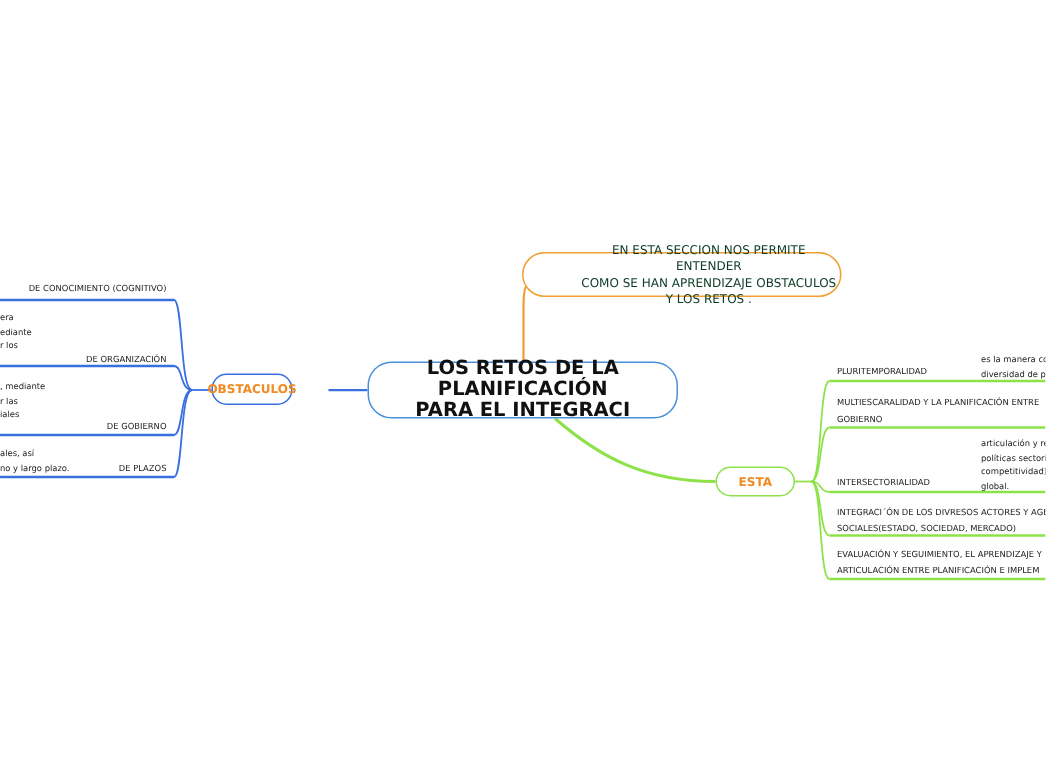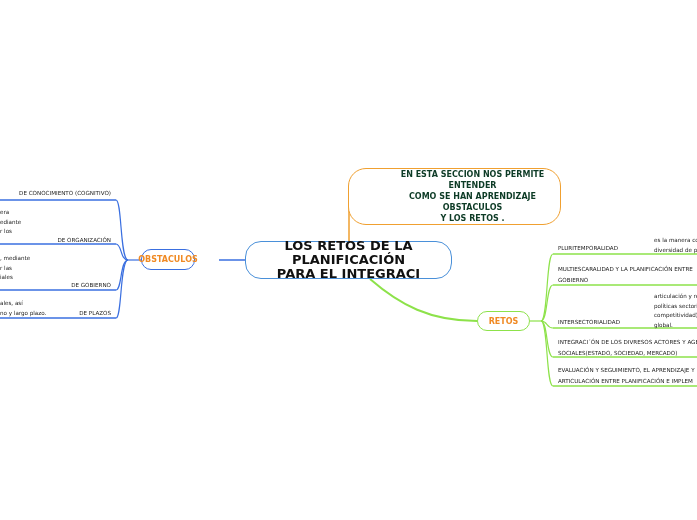--- a/index.html
+++ b/index.html
@@ -1,20 +1,20 @@
 <!DOCTYPE html>
 <html><head>
 <meta charset="utf-8">
 <style>
   html, body { margin:0; padding:0; }
   body { width:697px; height:520px; background:#ffffff; position:relative; overflow:hidden; font-family:"DejaVu Sans", sans-serif; }
   svg.links { position:absolute; left:0; top:0; width:697px; height:520px; }
   .node { position:absolute; box-sizing:border-box; display:flex; align-items:center; justify-content:center; text-align:center; background:#fff; }
   .central { left:245px; top:241px; width:207px; height:38px; border:1.5px solid #4a90d9; border-radius:16px; font-size:13px; font-weight:bold; color:#111; line-height:14px; }
-  .note { left:348px; top:168px; width:213px; height:57px; border:1.5px solid #f0a030; border-radius:18px; font-size:8px; font-weight:bold; color:#0d3b26; line-height:11px;padding-left:36px; }
+  .note { left:348px; top:168px; width:213px; height:30px; border:1.5px solid #f0a030; border-radius:18px; font-size:8px; font-weight:normal; color:#0d3b26; line-height:11px;padding-left:36px; }
   .obst { left:141px; top:249px; width:54px; height:21px; border:1.5px solid #3a6fe0; border-radius:10px; font-size:8px; font-weight:bold; color:#f08a24; }
   .retos { left:477px; top:311px; width:53px; height:20px; border:1.5px solid #8de24a; border-radius:10px; font-size:8px; font-weight:bold; color:#f08a24; }
   .lbl { position:absolute; font-size:5.6px; color:#222; white-space:nowrap; line-height:8px; }
   .lbl.r { text-align:right; }
   .desc { position:absolute; font-size:5.6px; color:#222; white-space:pre; line-height:9.5px; }
 </style>
 </head>
 <body>
 
 <svg class="links">
@@ -81,21 +81,21 @@
 <div class="desc" style="left:0; top:254px;">, mediante
 r las
 iales</div>
 <div class="lbl r" style="right:586px; top:281px;">DE GOBIERNO</div>
 
 <div class="desc" style="left:0; top:299px;">ales, así
 no y largo plazo.</div>
 <div class="lbl r" style="right:586px; top:309px;">DE PLAZOS</div>
 
 <div class="node retos">
-  <span>RETOS</span>
+  <span>ESTA</span>
 </div>
 
 <div class="lbl" style="left:558px; top:244px;">PLURITEMPORALIDAD</div>
 <div class="desc" style="left:654px; top:236px;">es la manera co
 diversidad de p</div>
 
 <div class="lbl" style="left:558px; top:265px;">
   <div>MULTIESCARALIDAD Y LA PLANIFICACIÓN ENTRE</div>
   <div style="margin-top:3px;">GOBIERNO</div>
 </div>

